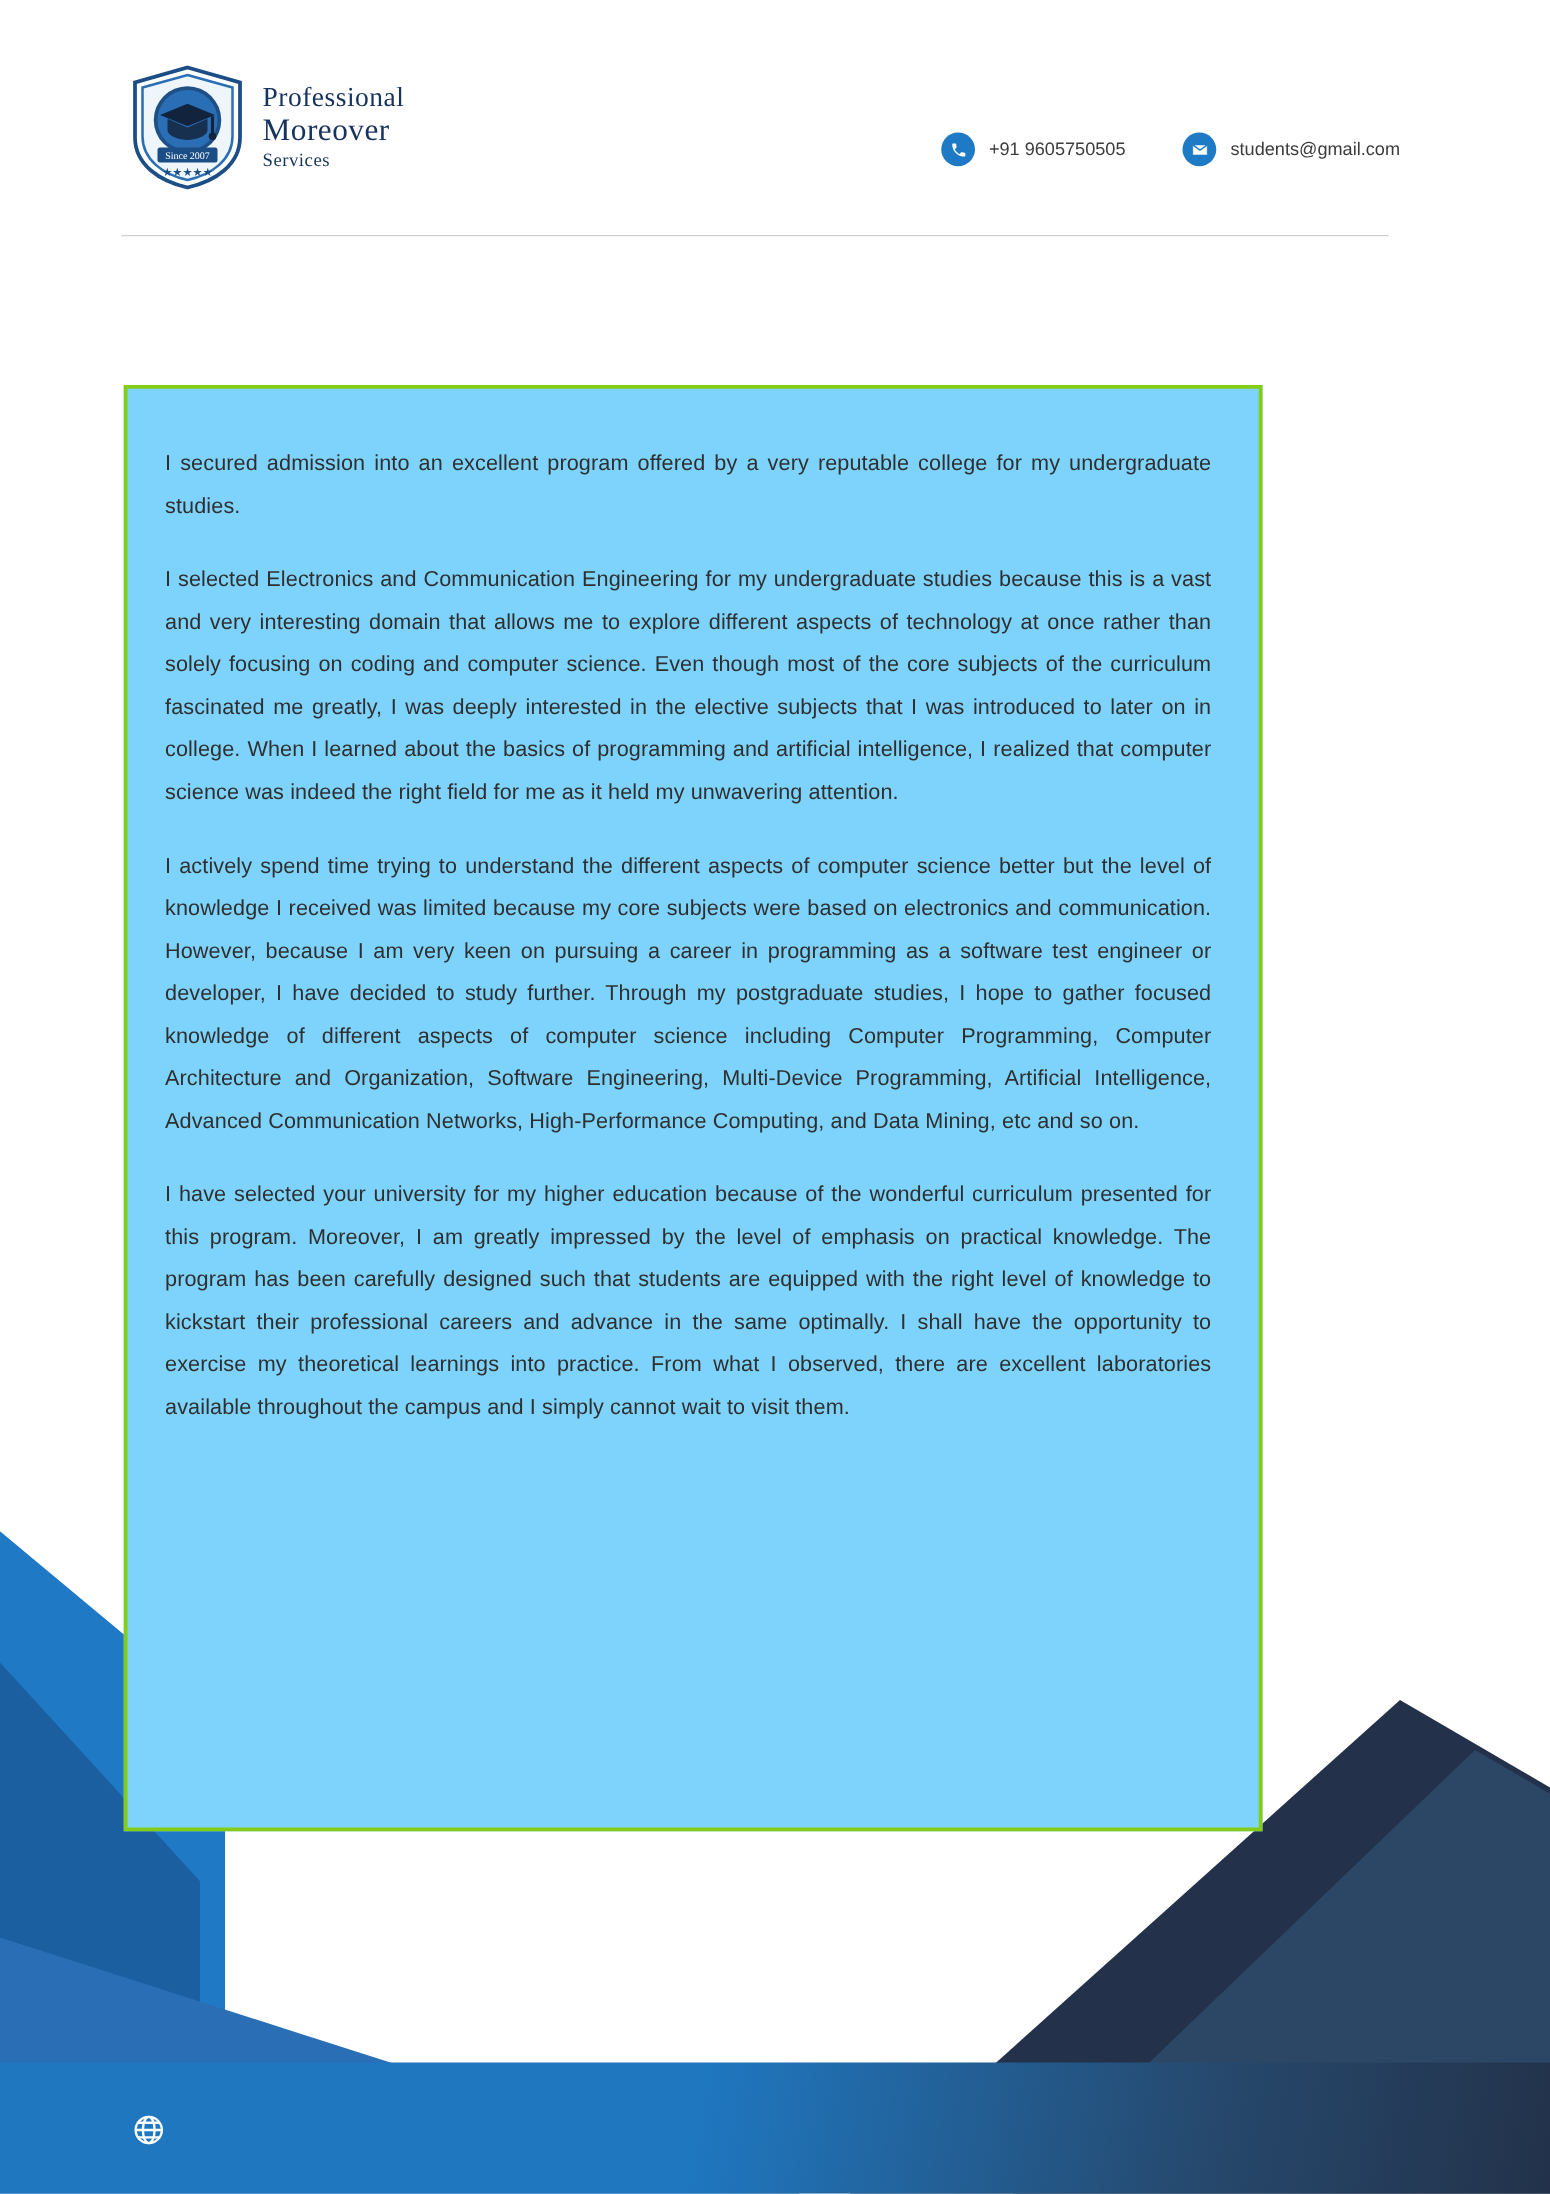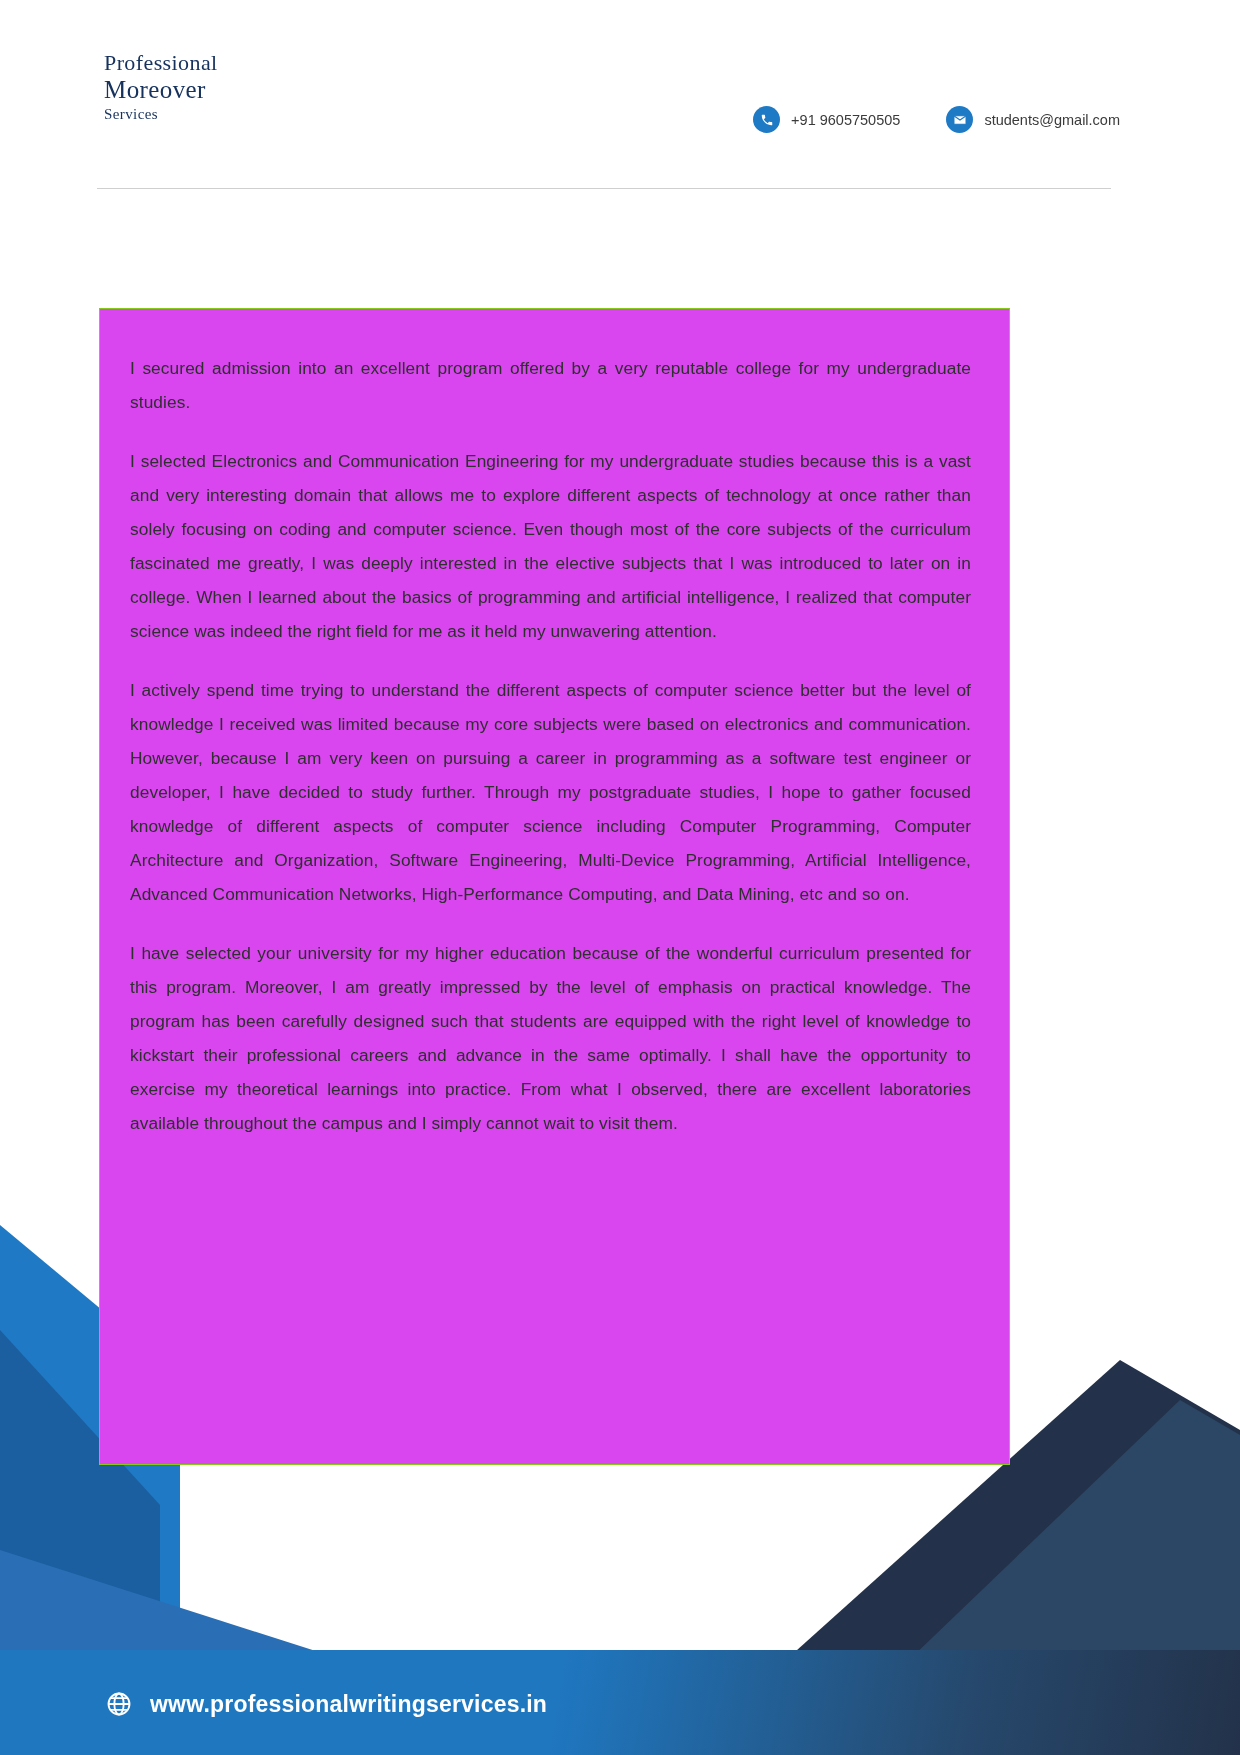--- a/index.html
+++ b/index.html
@@ -149,22 +149,22 @@
     background: #cfcfcf;
   }
 
   
   .card {
     position: absolute;
     left: 99px;
     top: 308px;
     width: 911px;
     height: 1157px;
-    background: #d946ef;
-    border: 1px solid #84cc16;
+    background: #7dd3fc;
+    border: 3px solid #84cc16;
     box-sizing: border-box;
   }
   .card-inner {
     padding: 42px 38px 0 30px;
   }
   .para {
     margin: 0 0 25px 0;
     font-size: 17.3px;
     line-height: 34px;
     color: #2f2f2f;
@@ -205,20 +205,35 @@
   <div class="tri-b"></div>
   <div class="tri-c"></div>
   <div class="tri-d"></div>
   <div class="tri-e"></div>
   <div class="bottom-band"></div>
 </div>
 
 <div class="header">
 
   <div class="logo-block">
+    <div class="crest">
+      <svg width="92" height="100" viewBox="0 0 92 100" xmlns="http://www.w3.org/2000/svg">
+        <path d="M46 2 L88 14 V58 C88 80 68 93 46 98 C24 93 4 80 4 58 V14 Z" fill="#ffffff" stroke="#1b4d86" stroke-width="3"></path>
+        <path d="M46 8 L82 18 V57 C82 76 65 88 46 92 C27 88 10 76 10 57 V18 Z" fill="#eef5fb" stroke="#2a6fb5" stroke-width="2"></path>
+        <circle cx="46" cy="44" r="27" fill="#1e4f87"></circle>
+        <circle cx="46" cy="44" r="24" fill="#2a6fb5"></circle>
+        <path d="M24 40 L46 31 L68 40 L46 49 Z" fill="#12243d"></path>
+        <path d="M30 43 V52 C30 57 40 60 46 60 C52 60 62 57 62 52 V43 L46 50 Z" fill="#17304f"></path>
+        <path d="M66 41 V55" stroke="#12243d" stroke-width="2.5" fill="none"></path>
+        <circle cx="66" cy="57" r="3" fill="#12243d"></circle>
+        <rect x="22" y="66" width="48" height="12" rx="2" fill="#1b4d86"></rect>
+        <text x="46" y="75" font-family="Liberation Serif, serif" font-size="8" fill="#ffffff" text-anchor="middle">Since 2007</text>
+        <text x="46" y="89" font-family="Liberation Serif, serif" font-size="9" fill="#1b4d86" text-anchor="middle">★★★★★</text>
+      </svg>
+    </div>
     <div class="logo-text">
       <span class="logo-line ll-1">Professional</span>
       <span class="logo-line ll-2">Moreover</span>
       <span class="logo-line ll-3">Services</span>
     </div>
   </div>
 
   <div class="contacts">
     <div class="contact-item">
       <span class="c-icon">
@@ -253,14 +268,13 @@
 </div>
 
 <div class="footer-content">
   <span class="globe-icon">
     <svg width="28" height="28" viewBox="0 0 24 24" fill="none" stroke="#ffffff" stroke-width="1.6">
       <circle cx="12" cy="12" r="9"></circle>
       <ellipse cx="12" cy="12" rx="4" ry="9"></ellipse>
       <path d="M3 12h18M4.5 7h15M4.5 17h15"></path>
     </svg>
   </span>
-  <span class="footer-url">www.professionalwritingservices.in</span>
 </div>
 
 </body></html>

